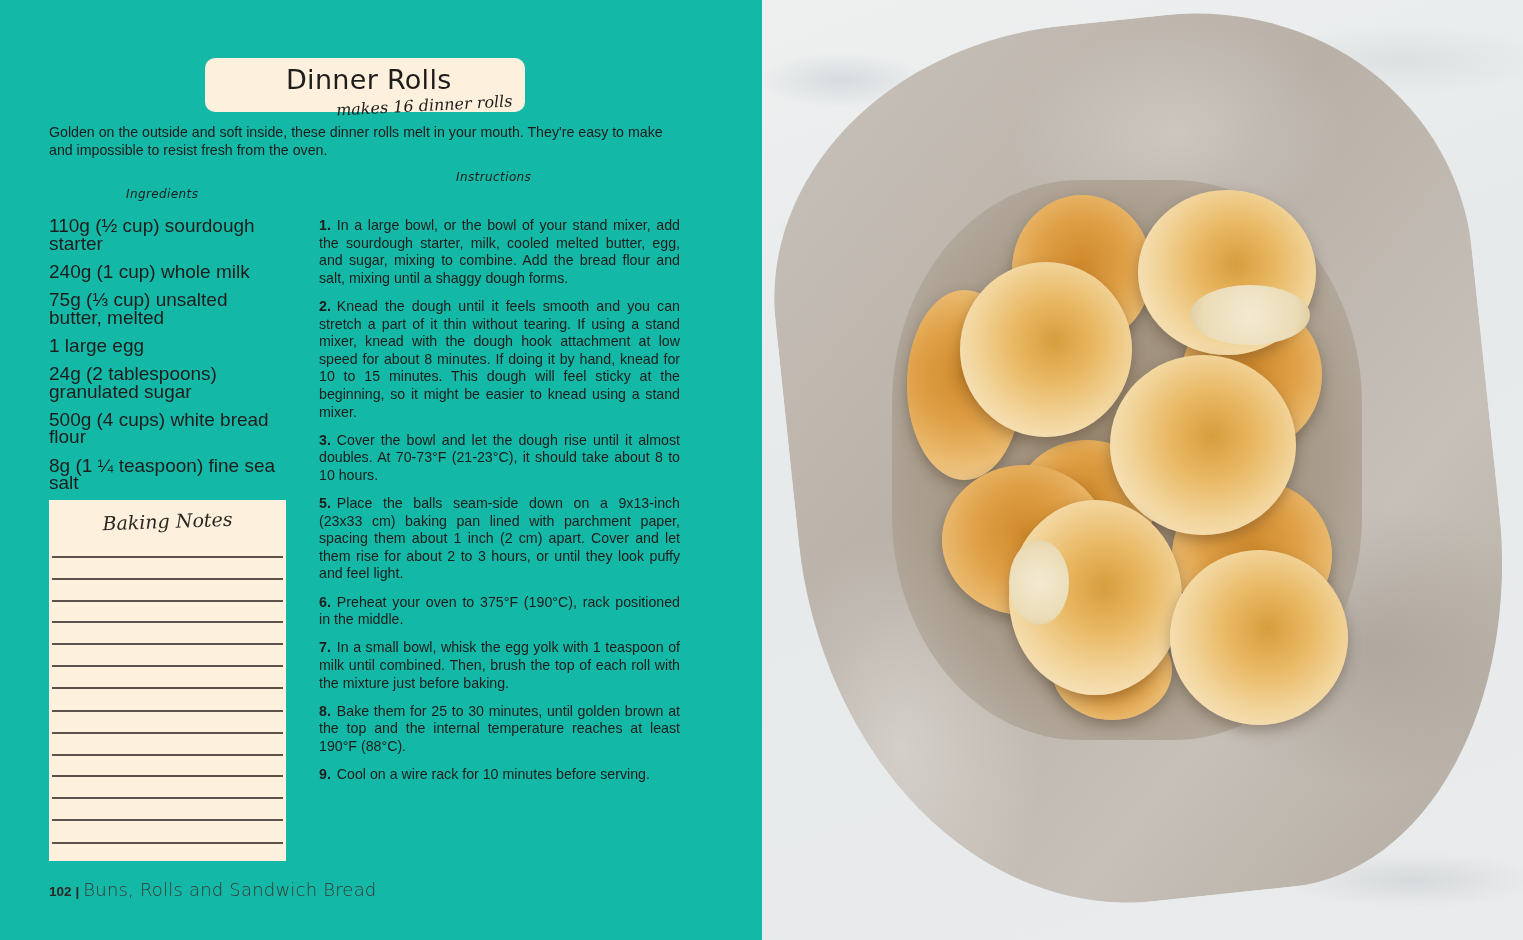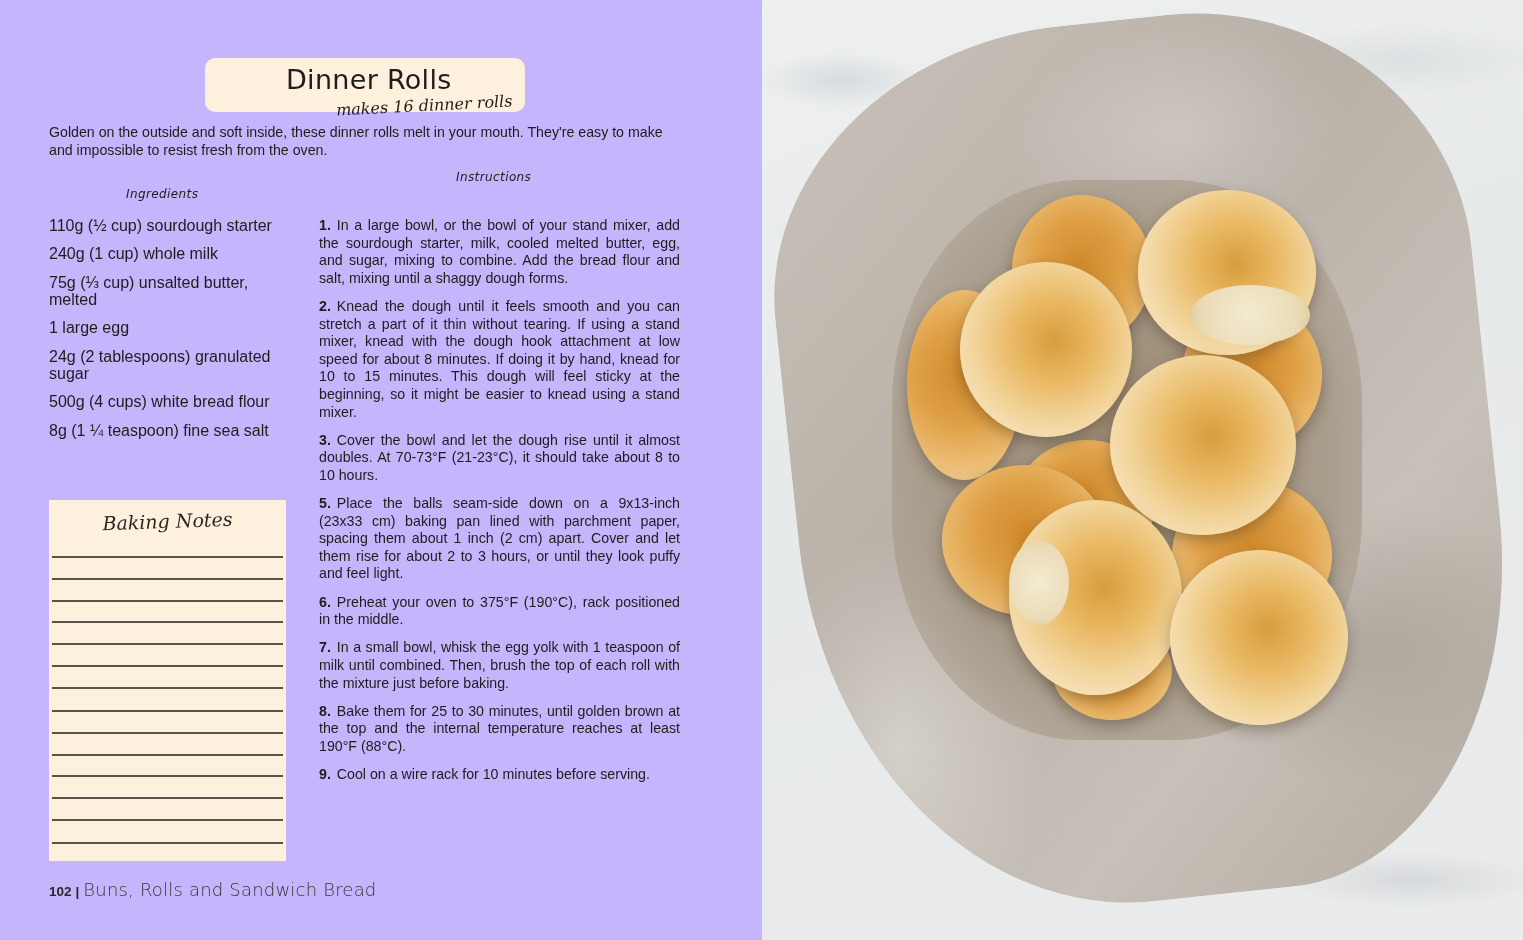--- a/index.html
+++ b/index.html
@@ -1,19 +1,19 @@
 <!DOCTYPE html>
 <html><head>
 <meta charset="utf-8">
 <style>
   * { margin: 0; padding: 0; box-sizing: border-box; }
   html, body { width: 1523px; height: 940px; overflow: hidden; background: #ffffff; }
   body { position: relative; font-family: "Liberation Sans", "DejaVu Sans", sans-serif; color: #1e1c1a; }
 
-  .page-left { position: absolute; left: 0; top: 0; width: 762px; height: 940px; background: #c4b5fd; }
+  .page-left { position: absolute; left: 0; top: 0; width: 762px; height: 940px; background: #14b8a6; }
 
   .title-box {
     position: absolute; left: 205px; top: 58px; width: 320px; height: 54px;
     background: #fdf0dd; border-radius: 10px;
   }
   .title-box-text { position:absolute; left: 286px; top: 64px; font-family: "DejaVu Sans", sans-serif; font-size: 27px; color:#1f1d1b; letter-spacing: 0.3px; }
   .subtitle {
     position: absolute; left: 336px; top: 96px;
     font-family: "DejaVu Serif", serif; font-style: italic; font-size: 16px; color: #1f1d1b;
     transform: rotate(-3deg);
@@ -25,21 +25,21 @@
   }
 
   .col-heading {
     position: absolute; font-family: "DejaVu Sans", sans-serif; font-style: italic;
     font-size: 12px; color: #1f1d1b; letter-spacing: 0.4px;
   }
   .ing-heading { left: 126px; top: 187px; }
   .ins-heading { left: 456px; top: 170px; }
 
   .ingredients { position: absolute; left: 49px; top: 217px; width: 235px; list-style: none; }
-  .ingredients li { font-size: 16px; line-height: 17.5px; margin-bottom: 10.8px; color: #1f1d1b; }
+  .ingredients li { font-size: 19px; line-height: 17.5px; margin-bottom: 10.8px; color: #1f1d1b; }
 
   .notes-box {
     position: absolute; left: 49px; top: 500px; width: 237px; height: 361px;
     background: #fdf0dd;
   }
   .notes-title {
     position: absolute; left: 0; top: 10px; width: 237px; text-align: center;
     font-family: "DejaVu Serif", serif; font-style: italic; font-size: 19px; color: #2a2622;
     transform: rotate(-2deg);
   }

